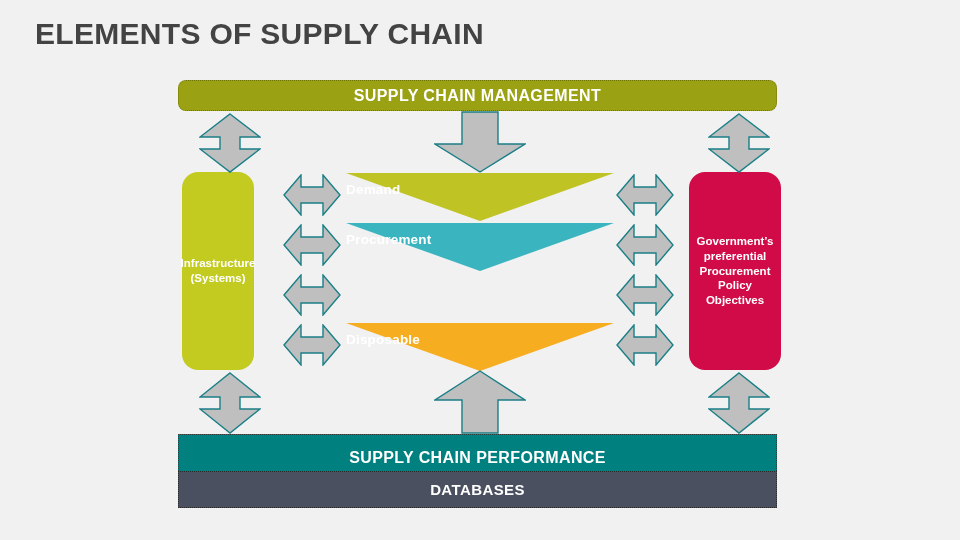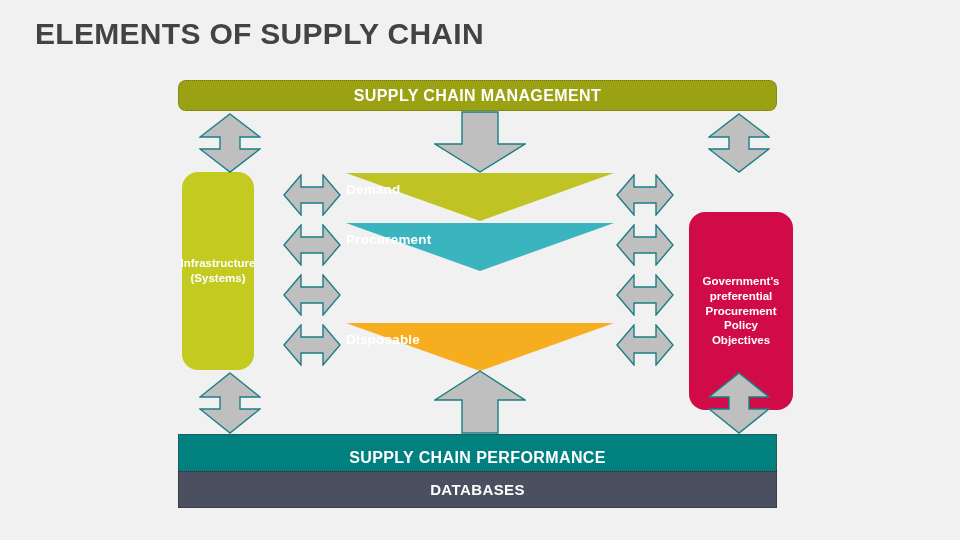--- a/index.html
+++ b/index.html
@@ -93,26 +93,25 @@
     top: 172px;
     width: 72px;
     height: 198px;
     background: #c3cb20;
     border-radius: 16px;
     font-size: 11.5px;
   }
   #box-government {
     left: 689px;
     top: 172px;
-    width: 104px;
+    width: 92px;
     height: 198px;
     background: #d00b48;
     border-radius: 16px;
     font-size: 11.5px;
-    margin-top: 40px;
   }
   .side-box .line { display: block; }
 
   
   .chev {
     position: absolute;
     left: 346px;
     width: 268px;
     height: 48px;
   }

